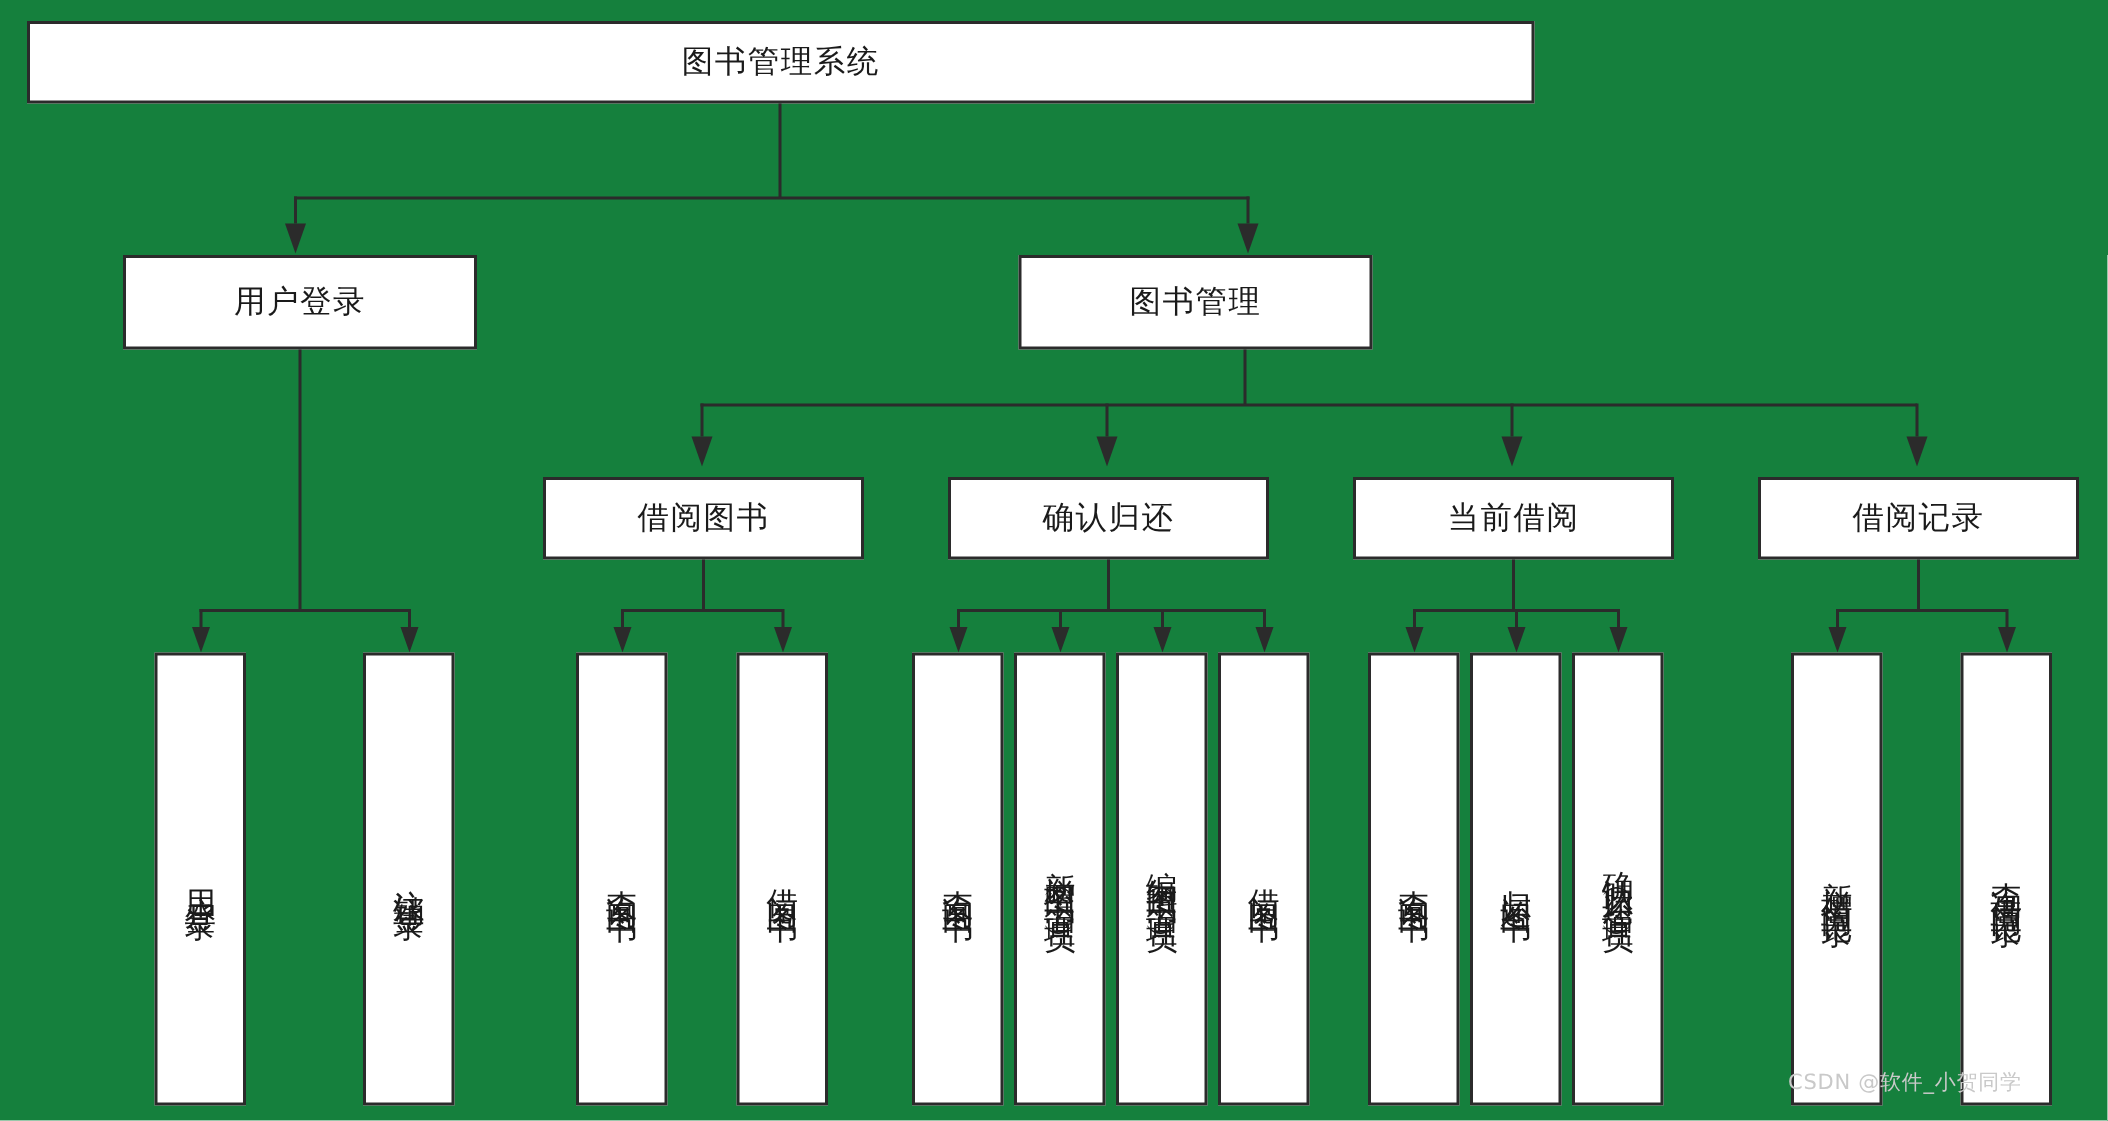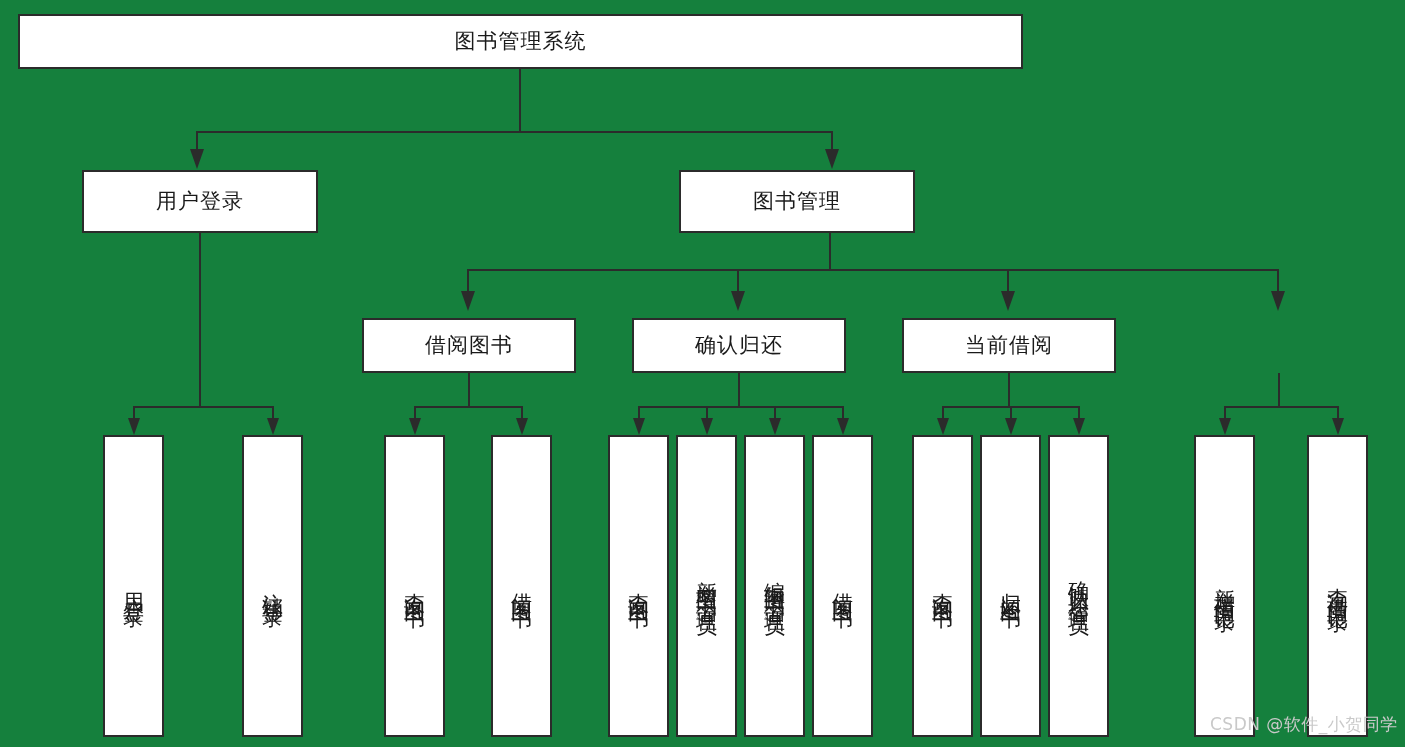--- a/index.html
+++ b/index.html
@@ -64,25 +64,24 @@
     border-top: 20px solid #2b2b2b;
   }
   .arrow.small {
     border-left: 6px solid transparent;
     border-right: 6px solid transparent;
     border-top: 17px solid #2b2b2b;
   }
   .watermark {
     position: absolute;
     color: #c9c9c9;
-    font-size: 17px;
+    font-size: 14px;
     letter-spacing: 0.5px;
     white-space: nowrap;
     pointer-events: none;
-    margin-left: 18px;
   }
 </style>
 </head>
 <body>
 
 <div id="canvas">
 
   <div class="node horiz root" style="left:18px; top:14px; width:1005px; height:55px;">
     <span>图书管理系统</span>
   </div>
@@ -124,20 +123,23 @@
 
   <div class="node horiz" style="left:362px; top:318px; width:214px; height:55px;">
     <span>借阅图书</span>
   </div>
   <div class="node horiz" style="left:632px; top:318px; width:214px; height:55px;">
     <span>确认归还</span>
   </div>
   <div class="node horiz" style="left:902px; top:318px; width:214px; height:55px;">
     <span>当前借阅</span>
   </div>
+  <div class="node horiz" style="left:1172px; top:318px; width:214px; height:55px;">
+    <span>借阅记录</span>
+  </div>
 
   <div class="conn v" style="left:468px; top:373px; height:34px;"></div>
   <div class="conn h" style="left:414px; top:406px; width:108px;"></div>
   <div class="conn v" style="left:414px; top:406px; height:12px;"></div>
   <div class="arrow small" style="left:409px; top:418px;"></div>
   <div class="conn v" style="left:521px; top:406px; height:12px;"></div>
   <div class="arrow small" style="left:516px; top:418px;"></div>
 
   <div class="conn v" style="left:738px; top:373px; height:34px;"></div>
   <div class="conn h" style="left:638px; top:406px; width:205px;"></div>

